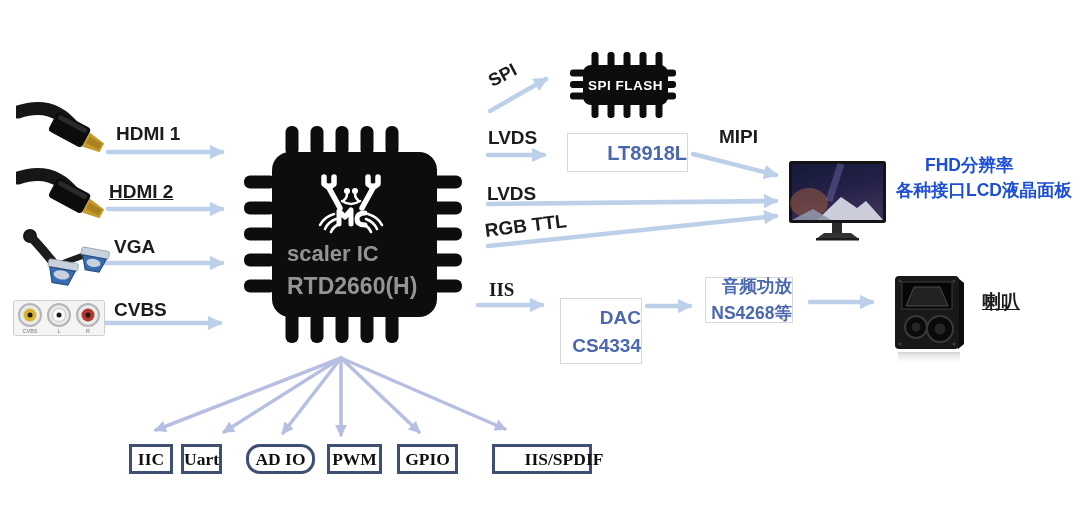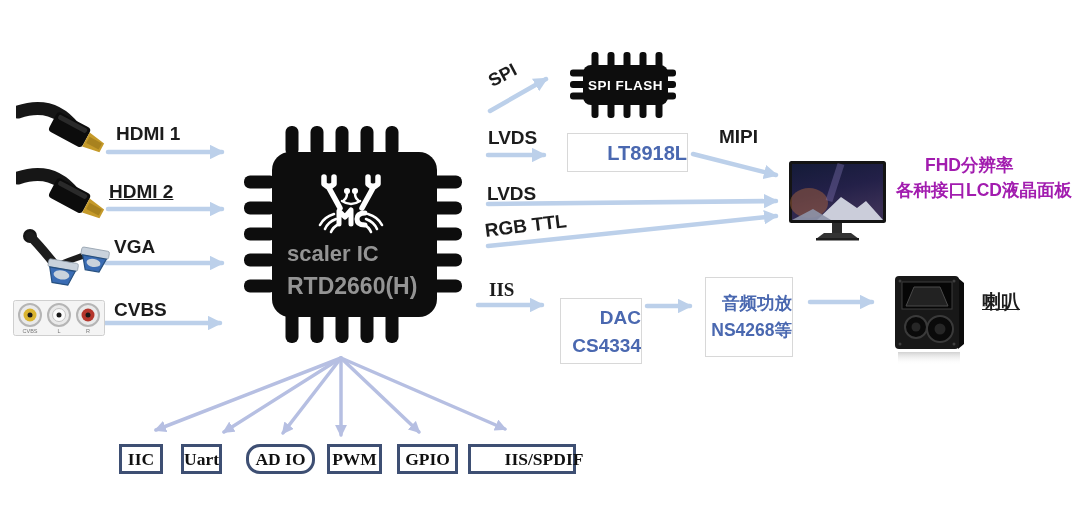--- a/index.html
+++ b/index.html
@@ -12,21 +12,21 @@
   .rot-spi{transform:rotate(-28deg);transform-origin:left bottom;}
   .rot-rgb{transform:rotate(-7deg);transform-origin:left bottom;}
   .bluebox{position:absolute;background:#fff;border:1px solid #d8d8d8;box-sizing:border-box;
            display:flex;flex-direction:column;align-items:flex-end;justify-content:center;
            color:#4a68b0;font-weight:bold;gap:9px;}
   .bluebox .bl{line-height:1;white-space:nowrap;}
   .pbox{position:absolute;top:444px;height:30px;border:3px solid #3e4f73;background:#fff;
         box-sizing:border-box;display:flex;align-items:center;justify-content:center;
         font-family:"Liberation Serif",serif;font-size:17.5px;font-weight:600;color:#101010;
         white-space:nowrap;}
-  .cap{position:absolute;font-size:17.5px;font-weight:600;color:#a21caf;white-space:nowrap;line-height:1;}
+  .cap{position:absolute;font-size:17.5px;font-weight:600;color:#1d4ed8;white-space:nowrap;line-height:1;}
   svg{display:block;}
 </style>
 </head>
 <body>
 
 <div class="canvas">
 
   <svg class="abs" style="left:0;top:0;" width="1080" height="517">
     <defs>
       <marker id="mb" viewBox="0 0 6 6" refX="5" refY="3" markerWidth="3.2" markerHeight="3.2" orient="auto" markerUnits="strokeWidth">
@@ -229,21 +229,21 @@
   <div class="cap" style="left:925px;top:157px;">FHD分辨率</div>
   <div class="cap" style="left:896px;top:182px;">各种接口LCD液晶面板</div>
 
   <div class="lbl serif" style="left:489px;top:280px;font-size:19px;">IIS</div>
 
   <div class="bluebox" style="left:560px;top:278px;width:82px;height:66px;font-size:19px;margin-top:20px;">
     <span class="bl">DAC</span>
     <span class="bl">CS4334</span>
   </div>
 
-  <div class="bluebox" style="left:705px;top:277px;width:88px;height:80px;font-size:17.5px;">
+  <div class="bluebox" style="left:705px;top:277px;width:88px;height:46px;font-size:17.5px;">
     <span class="bl">音频功放</span>
     <span class="bl">NS4268等</span>
   </div>
 
   <svg class="abs" style="left:890px;top:274px;" width="78" height="92">
     <defs>
       <linearGradient id="refl" x1="0" y1="0" x2="0" y2="1">
         <stop offset="0" stop-color="#9a9a9a" stop-opacity="0.45"></stop>
         <stop offset="1" stop-color="#ffffff" stop-opacity="0"></stop>
       </linearGradient>
@@ -258,32 +258,32 @@
     <circle cx="50" cy="55" r="5.5" fill="#262626"></circle>
     <circle cx="10" cy="7" r="1.5" fill="#3f3f3f"></circle>
       <circle cx="64" cy="7" r="1.5" fill="#3f3f3f"></circle>
     <circle cx="10" cy="70" r="1.5" fill="#3f3f3f"></circle>
       <circle cx="64" cy="70" r="1.5" fill="#3f3f3f"></circle>
     <rect x="8" y="78" width="62" height="13" fill="url(#refl)"></rect>
   </svg>
 
   <div class="lbl" style="left:982px;top:292px;text-decoration:underline;">喇叭</div>
 
-  <div class="pbox" style="left:119px;width:44px;justify-content:center;">
+  <div class="pbox" style="left:129px;width:44px;justify-content:center;">
     <span>IIC</span>
   </div>
   <div class="pbox" style="left:181px;width:41px;">
     <span>Uart</span>
   </div>
   <div class="pbox" style="left:246px;width:69px;border-radius:14px;">
     <span>AD IO</span>
   </div>
   <div class="pbox" style="left:327px;width:55px;">
     <span>PWM</span>
   </div>
   <div class="pbox" style="left:397px;width:61px;text-align:center;">
     <span>GPIO</span>
   </div>
-  <div class="pbox" style="left:468px;width:108px;padding-left:44px;">
+  <div class="pbox" style="left:492px;width:100px;padding-left:44px;">
     <span>IIS/SPDIF</span>
   </div>
 
 </div>
 
 </body></html>

